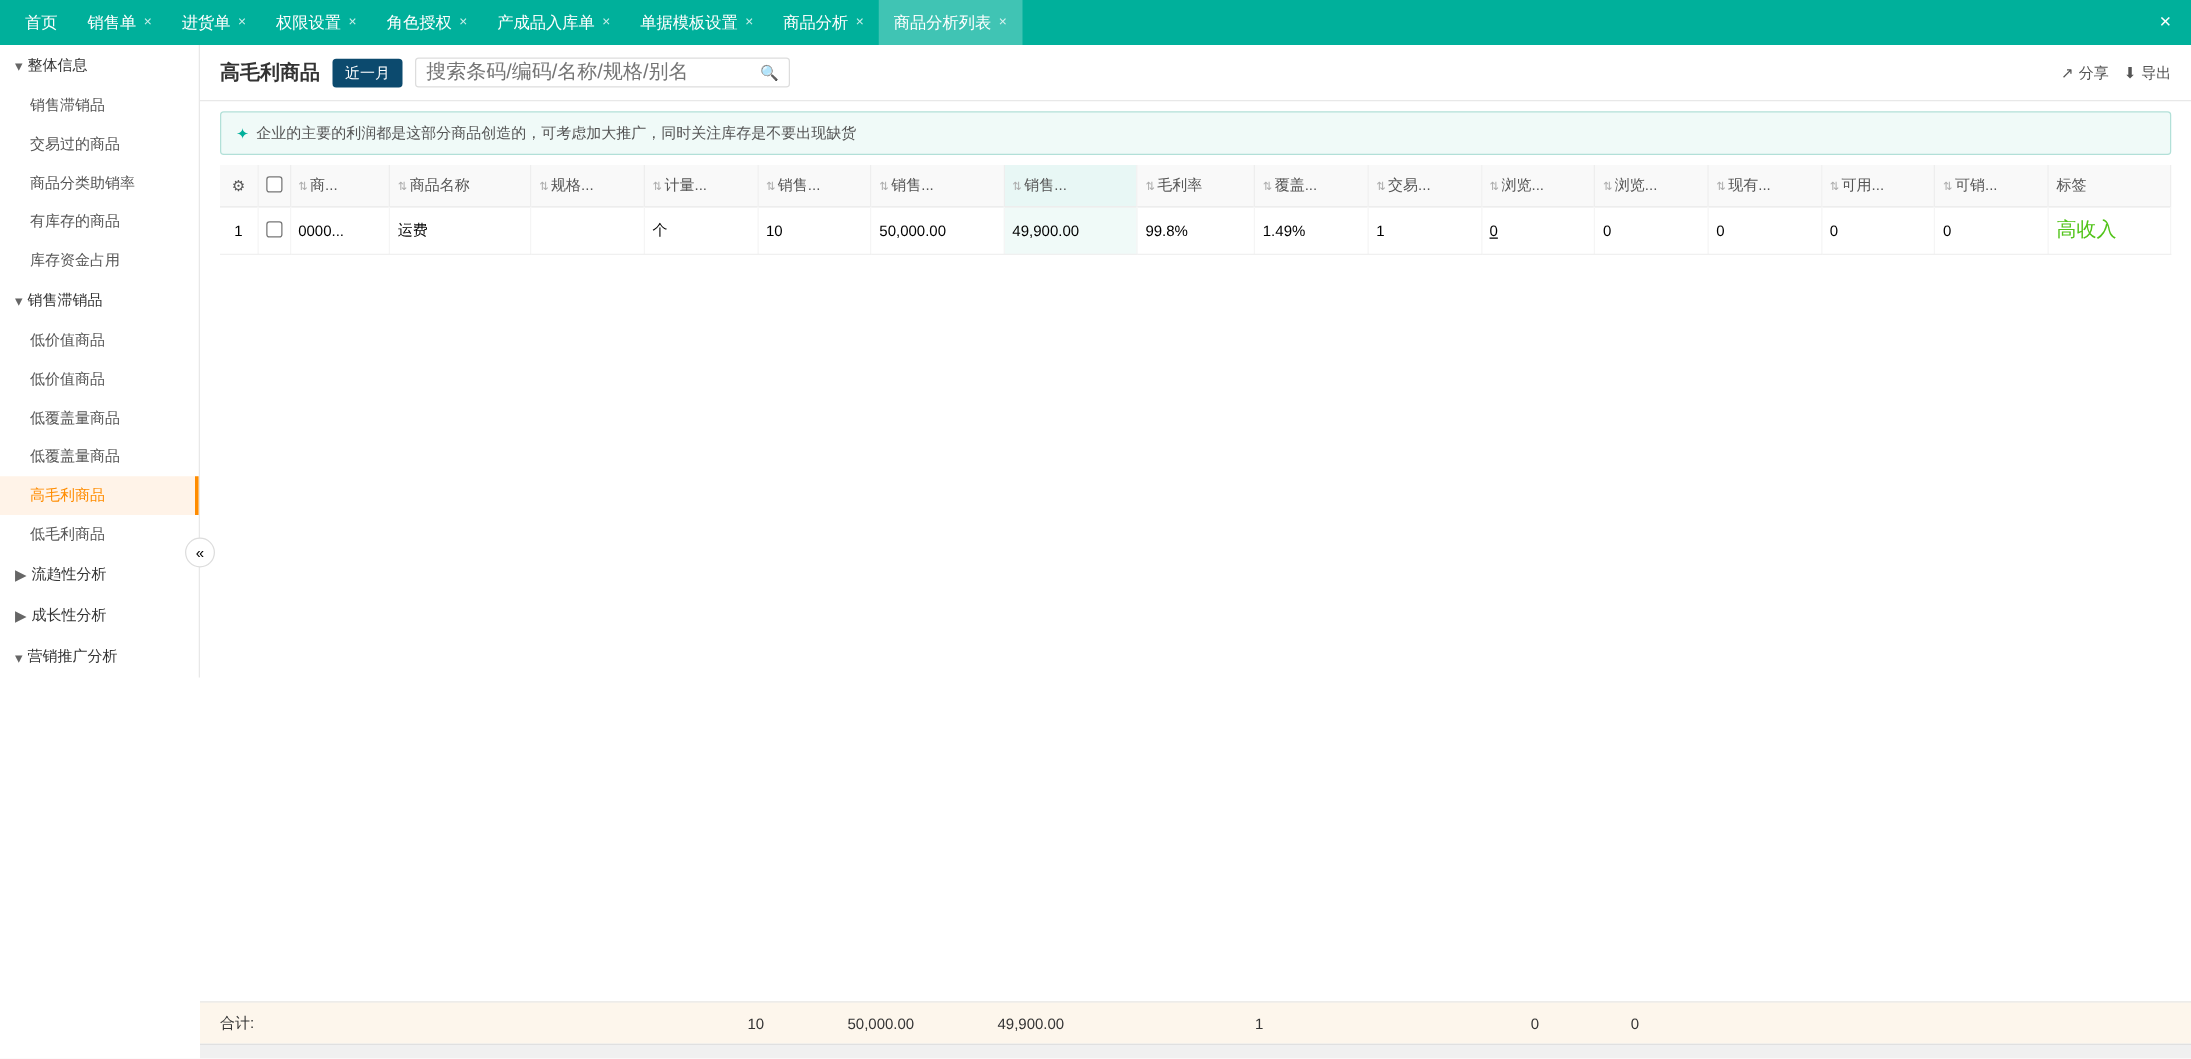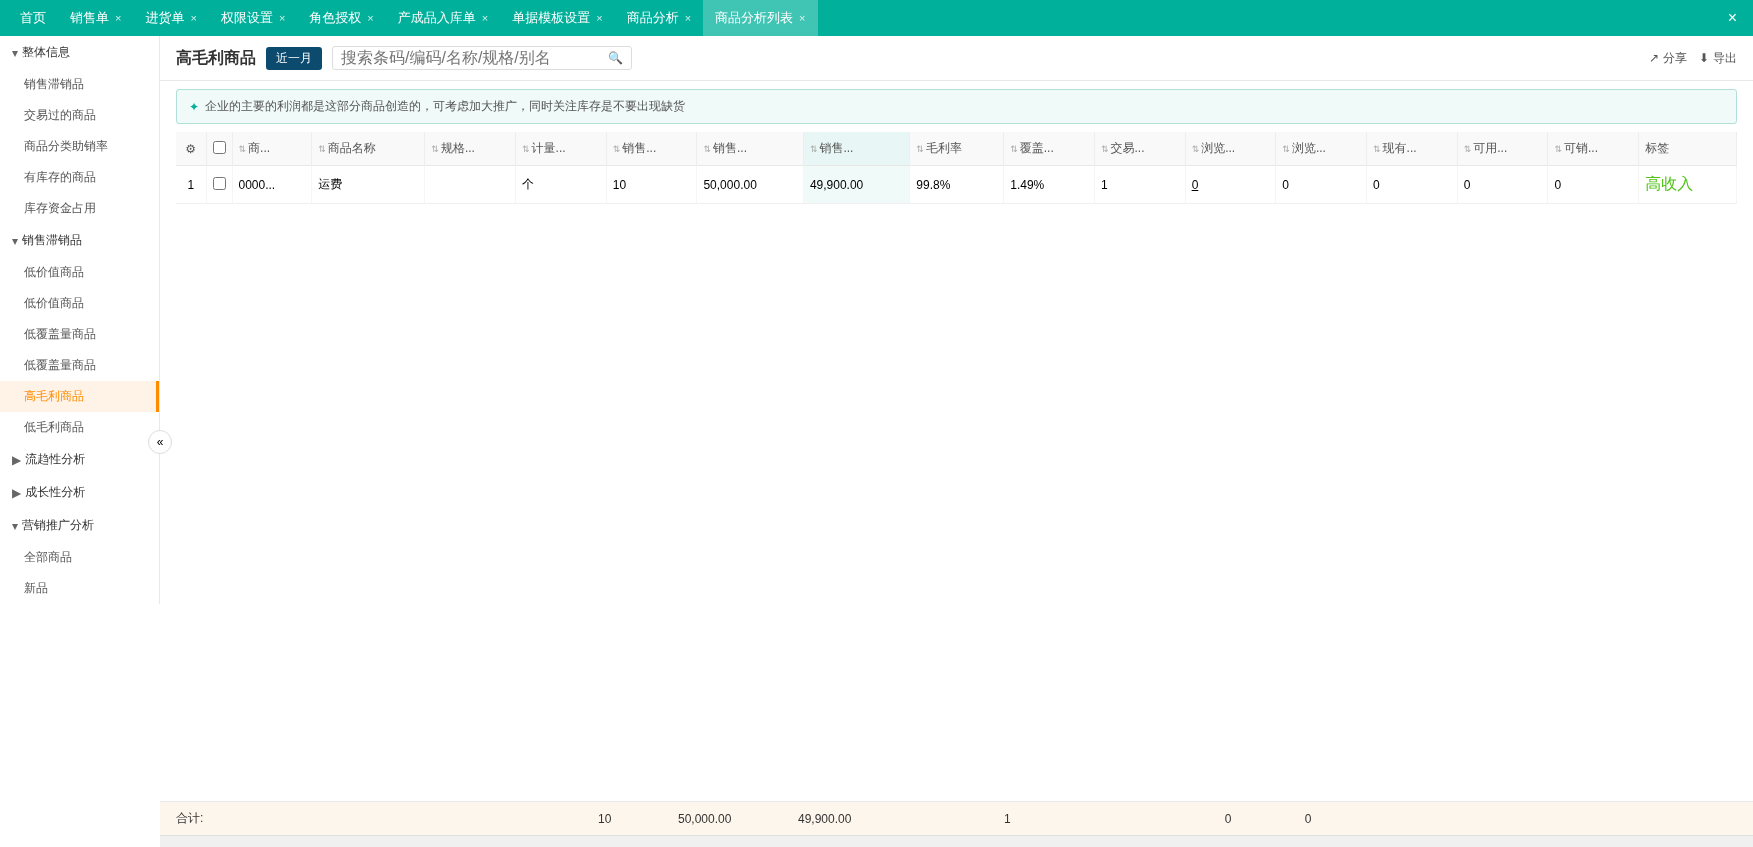--- a/index.html
+++ b/index.html
@@ -364,28 +364,20 @@
         </div>
 
         <div class="sidebar-section-header">
           <span class="arrow">▶</span>
           <span>成长性分析</span>
         </div>
 
         <div class="sidebar-section-header">
           <span class="arrow">▾</span>
           <span>营销推广分析</span>
-        </div>
-        <div>
-          <div class="sidebar-item">
-            <span>全部商品</span>
-          </div>
-          <div class="sidebar-item">
-            <span>新品</span>
-          </div>
         </div>
 
       </div>
 
       <div class="sidebar-toggle">«</div>
     </div>
 
     <div class="content-area">
 
       <div class="content-header">

